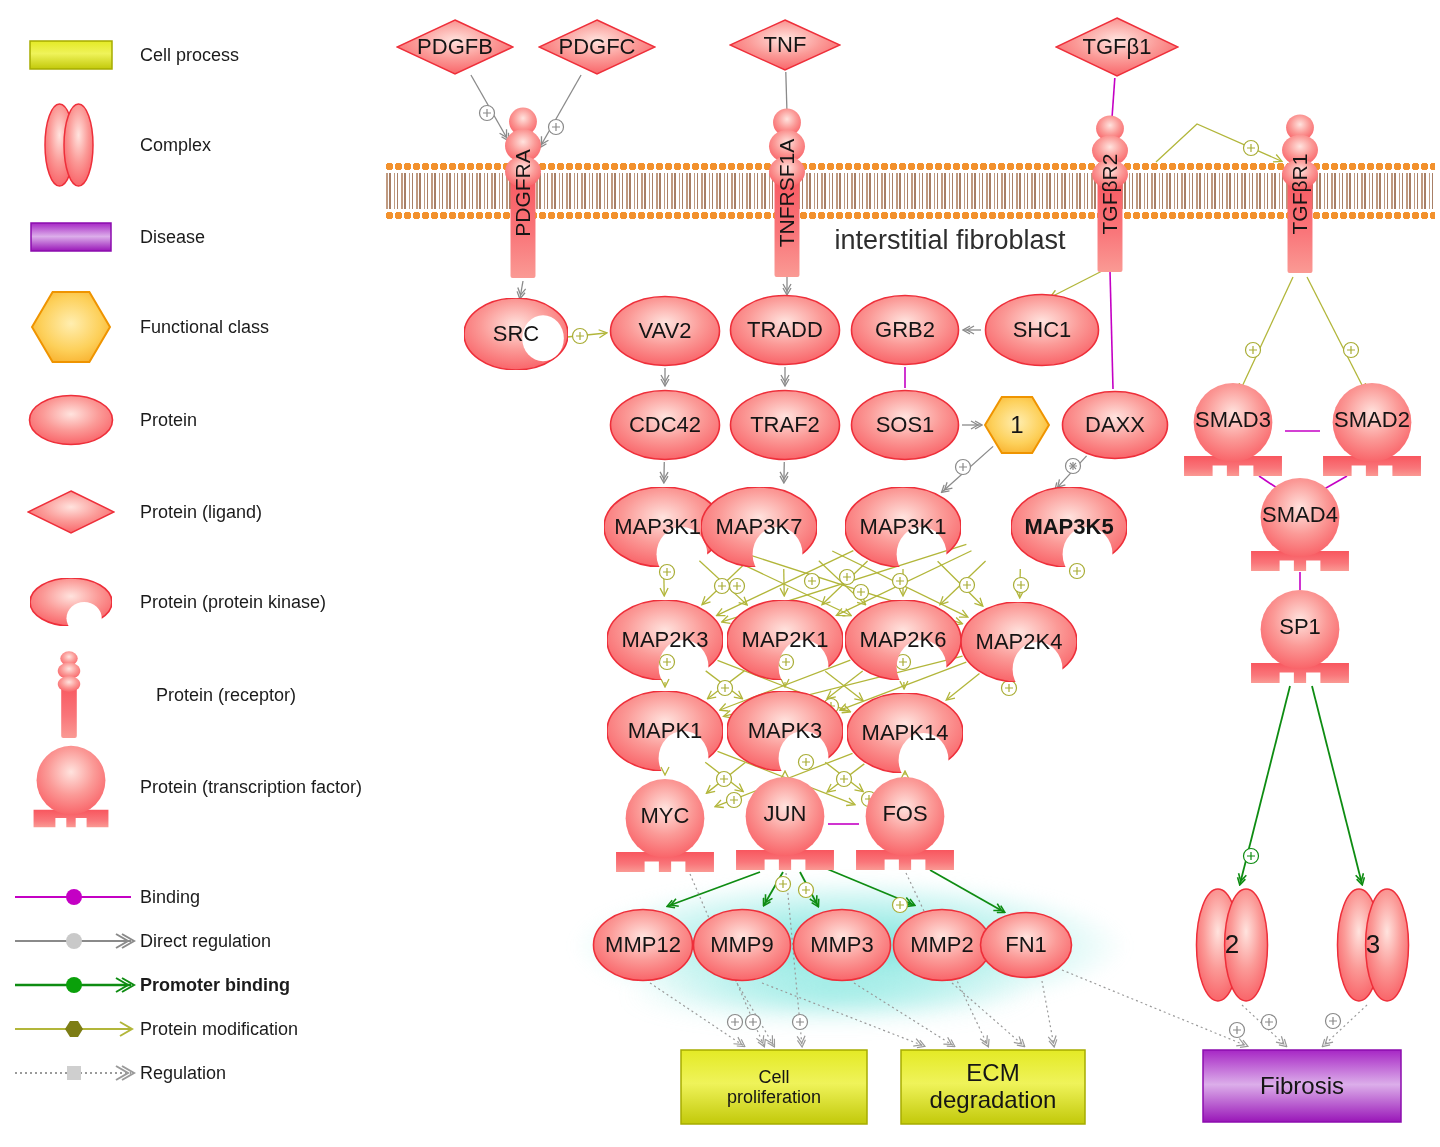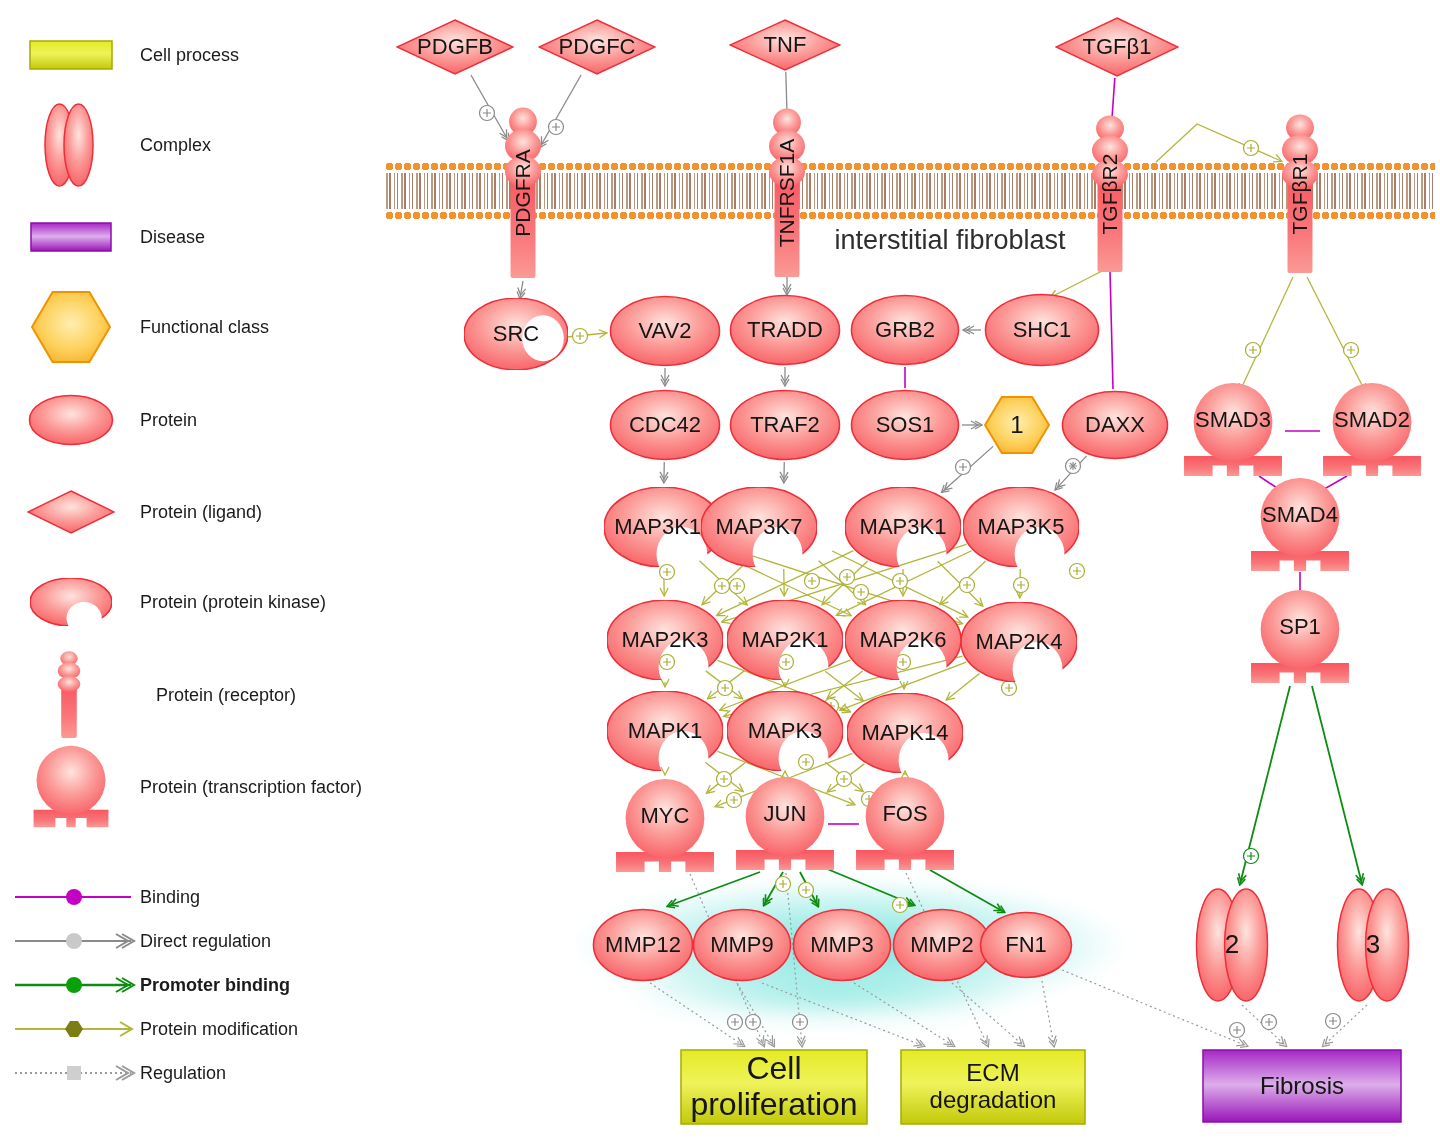--- a/index.html
+++ b/index.html
@@ -485,21 +485,21 @@
           <ellipse cx="59" cy="41" rx="58" ry="40" fill="url(#gRed)" stroke="#ee2f3a" stroke-width="1.6" mask="url(#biteBR)"></ellipse>
         </svg>
         <div class="nlabel">MAP3K7</div>
       </div>
       <div class="node kinase" style="left: 844px; top: 486px; width: 118px; height: 82px;">
         <svg width="118" height="82" viewBox="0 0 118 82">
           <ellipse cx="59" cy="41" rx="58" ry="40" fill="url(#gRed)" stroke="#ee2f3a" stroke-width="1.6" mask="url(#biteBR)"></ellipse>
         </svg>
         <div class="nlabel">MAP3K1</div>
       </div>
-      <div class="node kinase" style="left: 962px; top: 486px; width: 118px; height: 82px;">
+      <div class="node kinase" style="left: 1010px; top: 486px; width: 118px; height: 82px; font-weight: bold;">
         <svg width="118" height="82" viewBox="0 0 118 82">
           <ellipse cx="59" cy="41" rx="58" ry="40" fill="url(#gRed)" stroke="#ee2f3a" stroke-width="1.6" mask="url(#biteBR)"></ellipse>
         </svg>
         <div class="nlabel">MAP3K5</div>
       </div>
       <div class="node tf" style="left: 1249px; top: 477px; width: 102px; height: 96px;">
         <svg width="102" height="96" viewBox="0 0 102 96">
           <path d="M2.04,73.92 L99.96,73.92 L99.96,94.08 L71.39999999999999,94.08 L71.39999999999999,83.52 L57.120000000000005,83.52 L57.120000000000005,94.08 L44.88,94.08 L44.88,83.52 L30.599999999999998,83.52 L30.599999999999998,94.08 L2.04,94.08 Z" fill="url(#gRedV)"></path>
           <circle cx="51" cy="40.32" r="39.36" fill="url(#gRed)"></circle>
         </svg>
@@ -616,21 +616,21 @@
         <svg width="74" height="116" viewBox="0 0 74 116">
           <ellipse cx="22.94" cy="58" rx="21.459999999999997" ry="56" fill="url(#gRed)" stroke="#ee2f3a" stroke-width="1.5"></ellipse>
           <ellipse cx="51.059999999999995" cy="58" rx="21.459999999999997" ry="56" fill="url(#gRed)" stroke="#ee2f3a" stroke-width="1.5"></ellipse>
         </svg>
         <div class="nlabel" style="font-size: 26px;">3</div>
       </div>
       <div class="node process" style="left: 680px; top: 1049px; width: 188px; height: 76px;">
         <svg width="188" height="76" viewBox="0 0 188 76">
           <rect x="1" y="1" width="186" height="74" fill="url(#gYellow)" stroke="#a6ac00" stroke-width="1.5"></rect>
         </svg>
-        <div class="nlabel" style="font-size: 32px;">Cell
+        <div class="nlabel" style="font-size: 18px;">Cell
 proliferation</div>
       </div>
       <div class="node disease" style="left: 1202px; top: 1049px; width: 200px; height: 74px;">
         <svg width="200" height="74" viewBox="0 0 200 74">
           <rect x="1" y="1" width="198" height="72" fill="url(#gPurple)" stroke="#8c0cae" stroke-width="1.5"></rect>
         </svg>
         <div class="nlabel" style="font-size: 24px;">Fibrosis</div>
       </div>
       <div class="node process" style="left: 900px; top: 1049px; width: 186px; height: 76px;">
         <svg width="186" height="76" viewBox="0 0 186 76">

